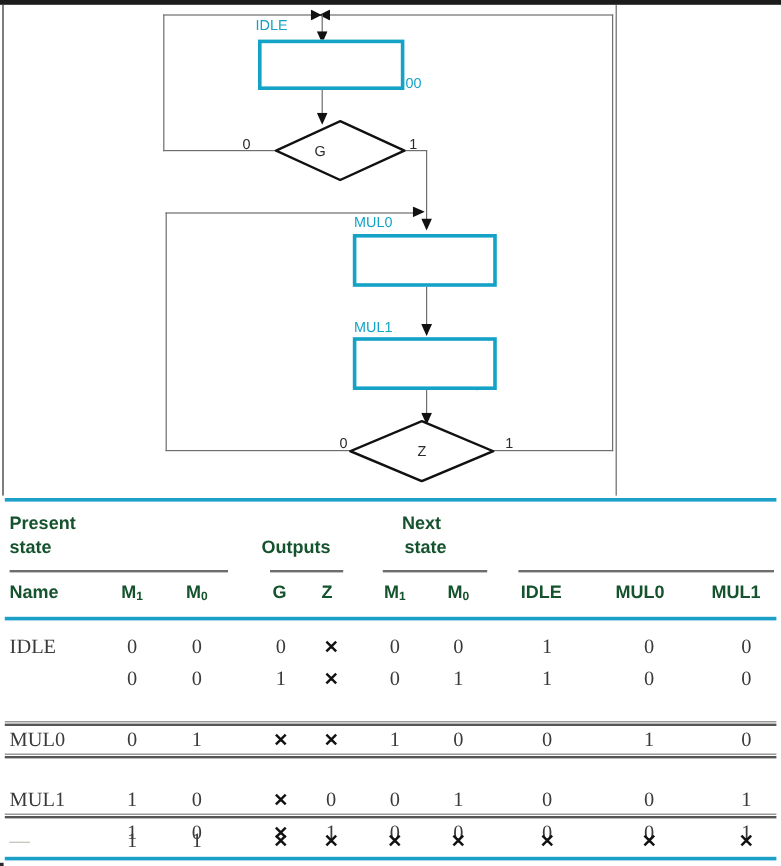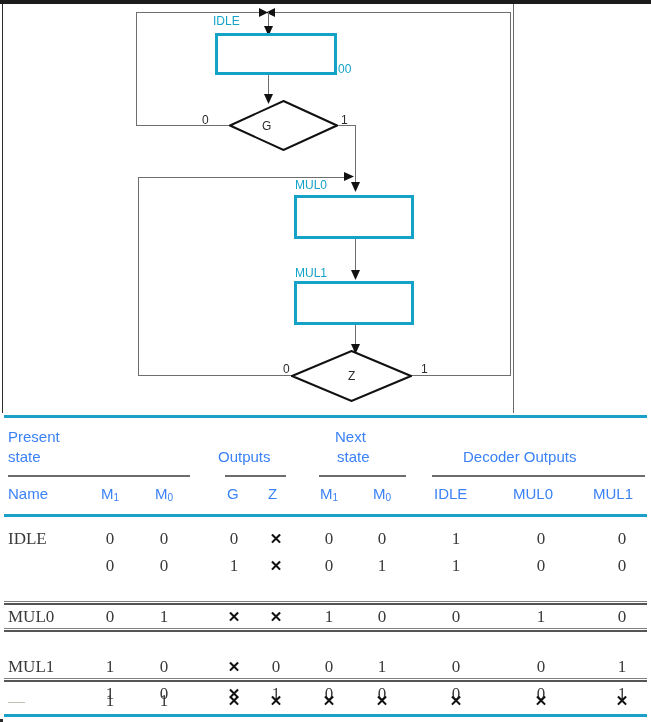--- a/index.html
+++ b/index.html
@@ -32,21 +32,21 @@
   .arrow svg{display:block;}
 
   
   #tbl{position:absolute;left:0;top:415px;width:651px;height:307px;}
   .rule{position:absolute;left:4px;width:643px;}
   .rule-teal{height:3px;background:#1ba0c8;}
   .rule-grey{height:2px;background:#555;}
   .rule-thin{height:1px;background:#808080;}
   .grp-rule{position:absolute;height:2px;background:#6d6d6d;}
 
-  .hdr{position:absolute;font-family:"Liberation Sans",sans-serif;font-weight:normal;font-size:15px;color:#3b82f6;white-space:nowrap;}
+  .hdr{position:absolute;font-family:"Liberation Sans",sans-serif;font-weight:bold;font-size:15px;color:#14532d;white-space:nowrap;}
   .sub{font-size:10px;vertical-align:-2px;}
   .cell{position:absolute;font-family:"Liberation Serif",serif;font-size:17px;color:#3a3a3a;white-space:nowrap;text-align:center;}
   .cell.name{font-family:"Liberation Serif",serif;font-size:17px;color:#3a3a3a;text-align:left;}
   .cell.x{font-family:"Liberation Sans",sans-serif;font-weight:bold;font-size:15px;color:#111;}
   .cell.dash{color:#b9b5a8;}
   #bottom-tick{position:absolute;left:0;top:719px;width:3px;height:3px;background:#2a2a2a;}
 </style>
 </head>
 <body>
 
@@ -160,21 +160,20 @@
   <div class="rule rule-teal" style="top:0px;"></div>
 
   <div class="hdr" style="left:8px;top:13px;">Present</div>
   <div class="hdr" style="left:8px;top:33px;">state</div>
 
   <div class="hdr" style="left:218px;top:33px;">Outputs</div>
 
   <div class="hdr" style="left:335px;top:13px;">Next</div>
   <div class="hdr" style="left:337px;top:33px;">state</div>
 
-  <div class="hdr" style="left:463px;top:33px;">Decoder Outputs</div>
 
   <div class="grp-rule" style="left:8px;top:60px;width:182px;"></div>
   <div class="grp-rule" style="left:225px;top:60px;width:61px;"></div>
   <div class="grp-rule" style="left:319px;top:60px;width:87px;"></div>
   <div class="grp-rule" style="left:432px;top:60px;width:213px;"></div>
 
   <div class="hdr" style="left:8px;top:70px;">Name</div>
 
   <div class="hdr" style="left:101px;top:70px;"><span>M</span><span class="sub">1</span></div>
   <div class="hdr" style="left:155px;top:70px;"><span>M</span><span class="sub">0</span></div>

